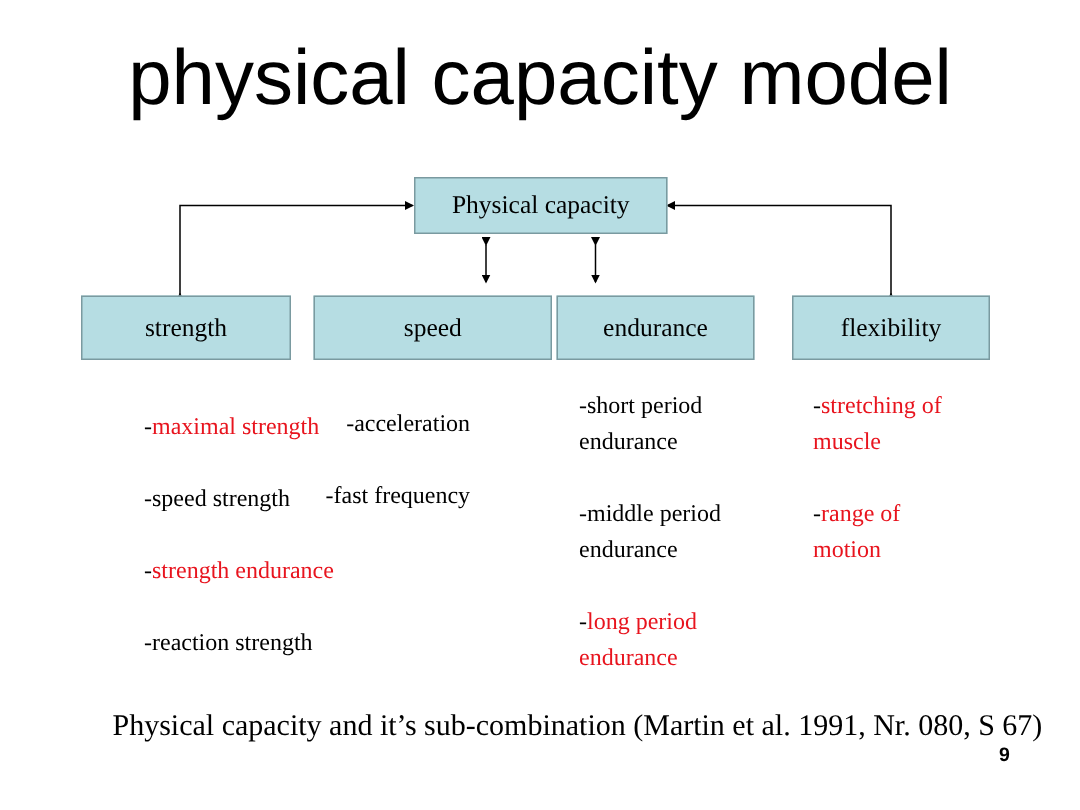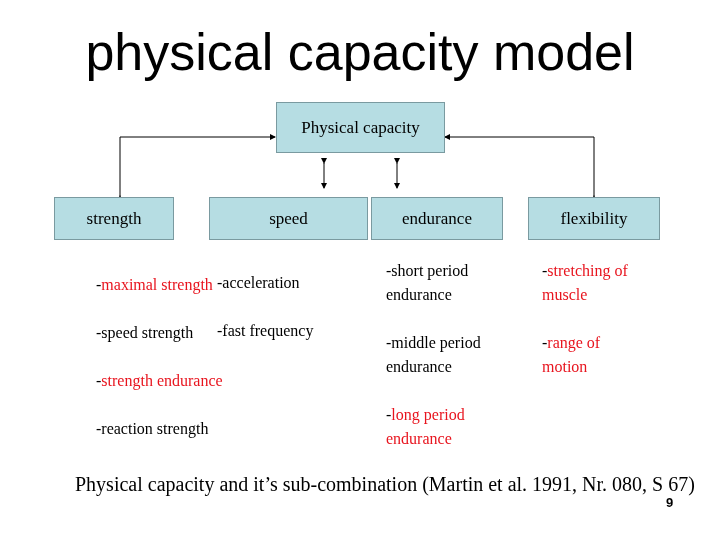--- a/index.html
+++ b/index.html
@@ -27,46 +27,46 @@
 
   <polyline points="120,196 120,137 275,137" fill="none" stroke="#000" stroke-width="1" marker-start="url(#ah)" marker-end="url(#ah)"></polyline>
 
   <polyline points="594,196 594,137 445,137" fill="none" stroke="#000" stroke-width="1" marker-start="url(#ah)" marker-end="url(#ah)"></polyline>
 
   <line x1="324" y1="163" x2="324" y2="188" stroke="#000" stroke-width="1" marker-start="url(#ah)" marker-end="url(#ah)"></line>
 
   <line x1="397" y1="163" x2="397" y2="188" stroke="#000" stroke-width="1" marker-start="url(#ah)" marker-end="url(#ah)"></line>
 </svg>
 
-<div class="box" style="left:276px;top:102px;width:169px;height:51px;font-family:Liberation Serif, serif;">
+<div class="box" style="left:276px;top:118px;width:169px;height:38px;font-family:Liberation Serif, serif;">
   <span>Physical capacity</span>
 </div>
 
-<div class="box" style="left:54px;top:197px;width:120px;height:43px;text-align:right;">
+<div class="box" style="left:54px;top:197px;width:140px;height:43px;text-align:right;">
   <span>strength</span>
 </div>
 <div class="box" style="left:209px;top:197px;width:159px;height:43px;">
   <span>speed</span>
 </div>
 <div class="box" style="left:371px;top:197px;width:132px;height:43px;">
   <span>endurance</span>
 </div>
 <div class="box" style="left:528px;top:197px;width:132px;height:43px;">
   <span>flexibility</span>
 </div>
 
 <div class="col" style="left:48px;top:273px;margin-left:48px;">
   <div class="item" style="height:48px;"><span>-</span><span class="red">maximal strength</span></div>
   <div class="item" style="height:48px;"><span>-</span><span>speed strength</span></div>
   <div class="item" style="height:48px;"><span>-</span><span class="red">strength endurance</span></div>
   <div class="item" style="height:48px;"><span>-</span><span>reaction strength</span></div>
 </div>
 
 <div class="col" style="left:217px;top:271px;">
-  <div class="item" style="height:48px;"><span>-</span><span>acceleration</span></div>
+  <div class="item" style="height:48px;text-align:right;"><span>-</span><span>acceleration</span></div>
   <div class="item" style="height:48px;"><span>-</span><span>fast frequency</span></div>
 </div>
 
 <div class="col" style="left:386px;top:259px;">
   <div class="item" style="height:72px;">
     <span>-</span><span>short period</span><br>
     <span>endurance</span>
   </div>
   <div class="item" style="height:72px;">
     <span>-</span><span>middle period</span><br>

